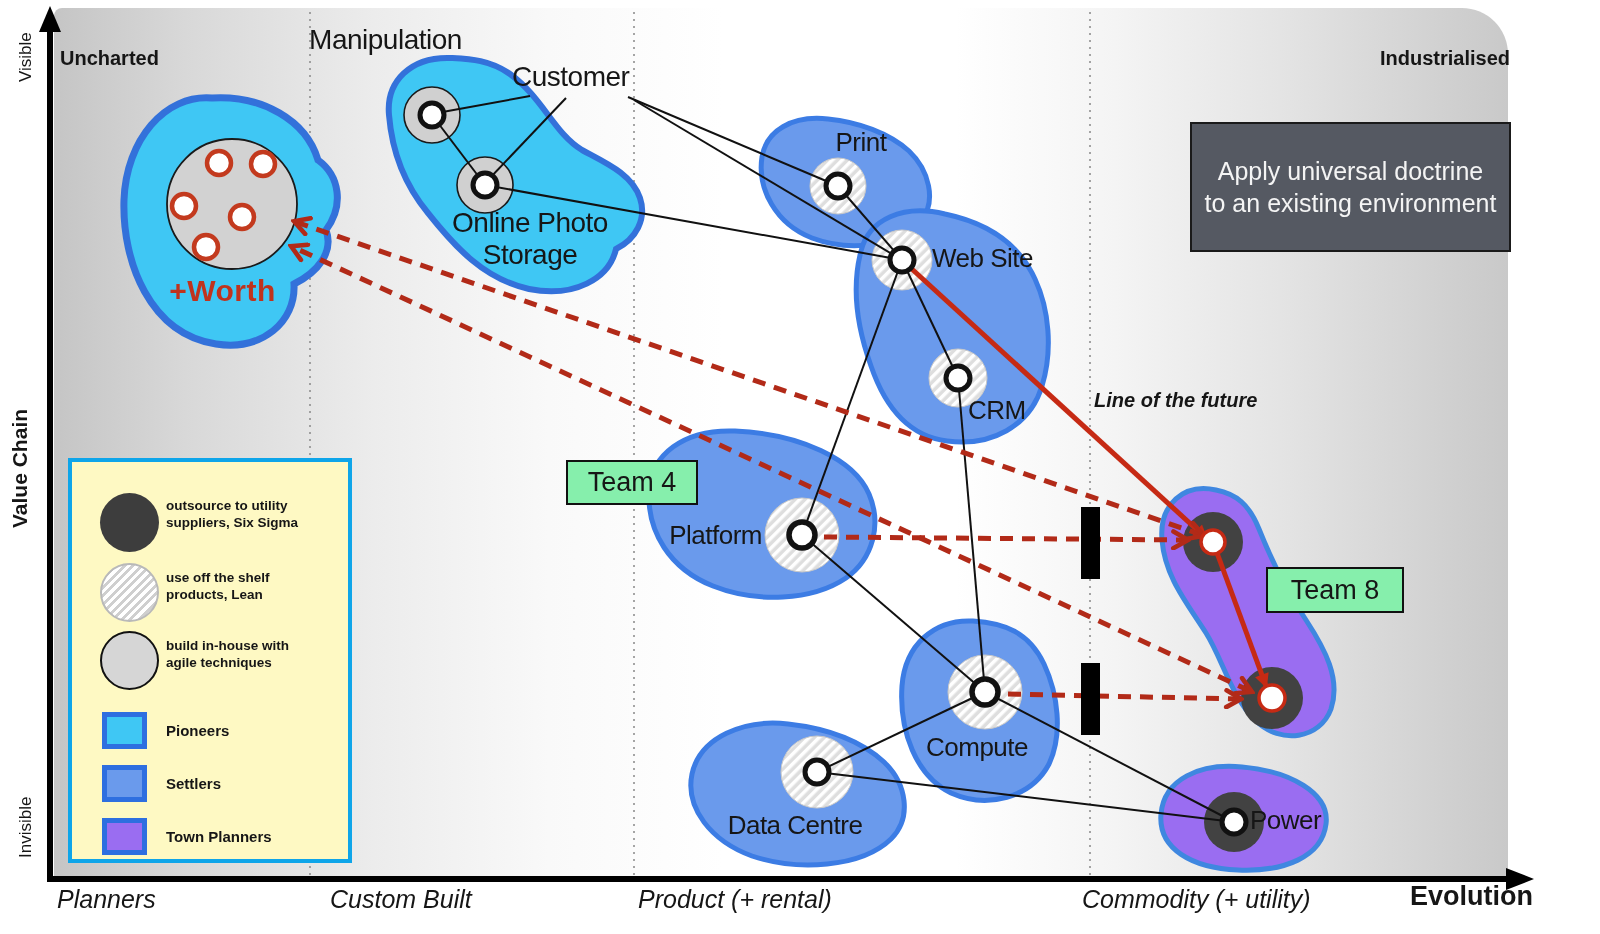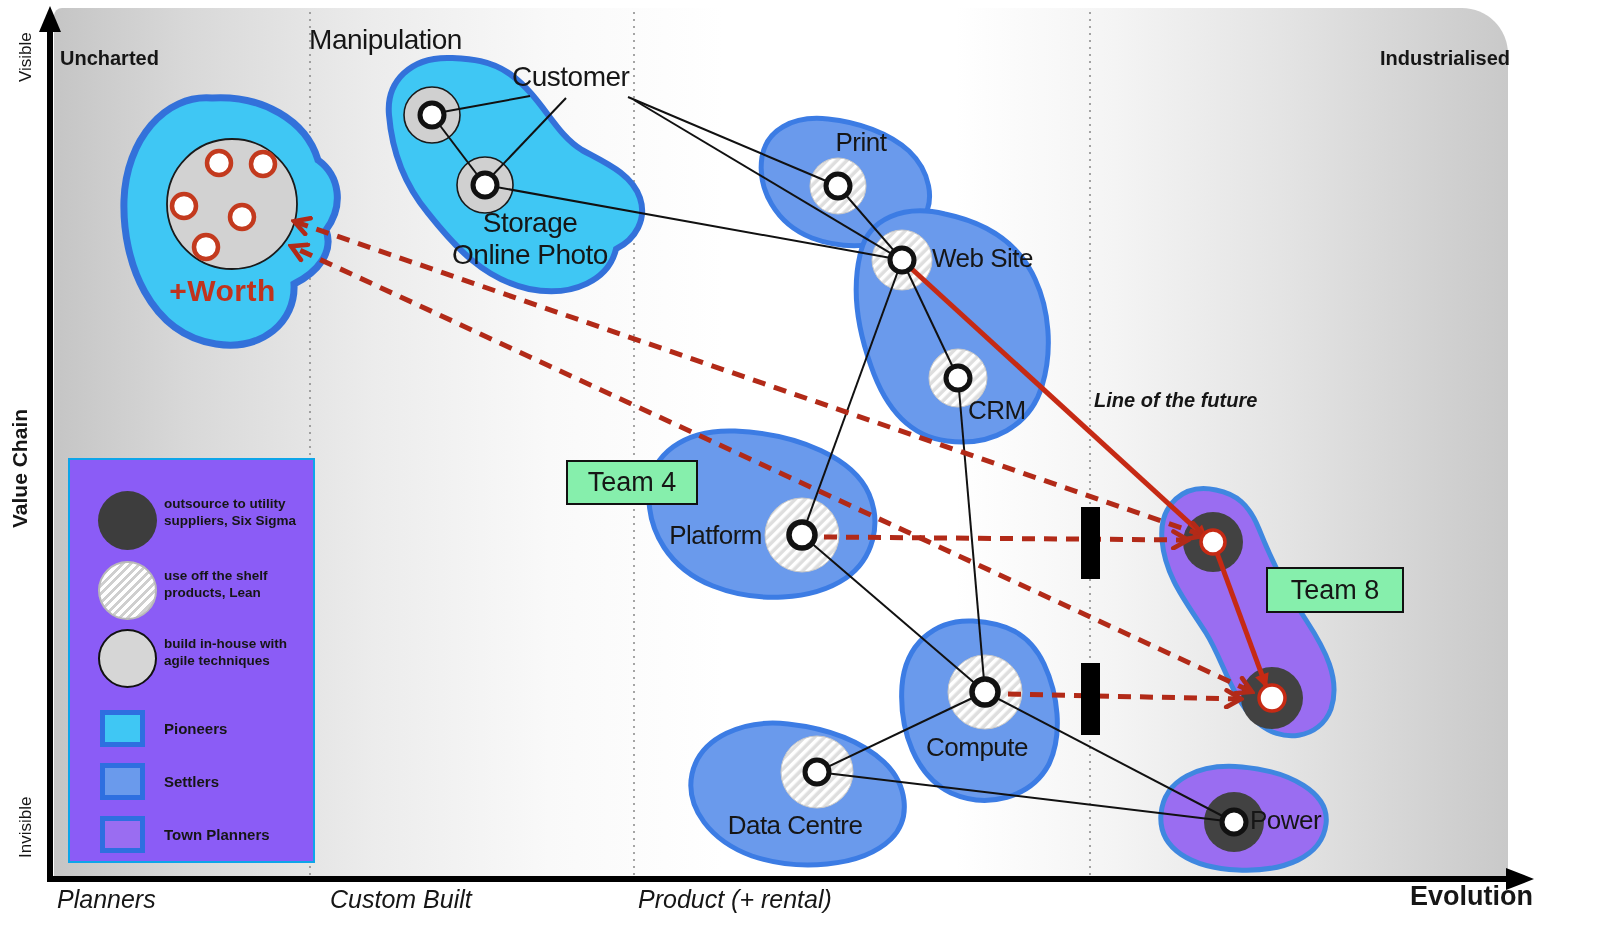--- a/index.html
+++ b/index.html
@@ -28,22 +28,22 @@
   .stage-lbl{font-size:25px;font-style:italic;}
   .corner-lbl{font-size:20px;font-weight:bold;margin-top:20px;}
   .team-box{position:absolute;z-index:6;background:#86efac;border:2.5px solid #111;
     display:flex;align-items:center;justify-content:center;font-size:27px;}
   .doctrine-box{position:absolute;left:1190px;top:122px;width:321px;height:130px;z-index:6;
     background:var(--doctrine);border:2px solid #1a1a1a;color:#f4f4f4;
     display:flex;flex-direction:column;align-items:center;justify-content:center;
     font-size:25px;line-height:1.3;}
   .worth-lbl{font-size:30px;font-weight:bold;color:#c0331d;letter-spacing:0.5px;}
   
-  .legend{position:absolute;left:68px;top:458px;width:247px;height:405px;z-index:6;
-    background:#8b5cf6;border:2px solid #0ea5e9;}
+  .legend{position:absolute;left:68px;top:458px;width:284px;height:405px;z-index:6;
+    background:#fef9c3;border:4px solid #0ea5e9;}
   .legend .swatch{position:absolute;}
   .lg-circle{width:59px;height:59px;border-radius:50%;}
   .lg-dark{background:#3d3d3d;}
   .lg-hatch{background:repeating-linear-gradient(135deg,#ffffff 0 3px,#cfcfcf 3px 6px);
     border:2px solid #b9b9b9;}
   .lg-gray{background:#d6d6d6;border:2.5px solid #111;}
   .lg-square{width:45px;height:37px;border:5px solid #2e6fe0;}
   .lg-text{position:absolute;left:94px;font-size:13.5px;font-weight:bold;line-height:1.25;}
   .lg-text-lg{position:absolute;left:94px;font-size:15px;font-weight:bold;}
 </style>
@@ -168,48 +168,53 @@
   <div class="lbl corner-lbl" style="left:60px;top:27px;">Uncharted</div>
   <div class="lbl corner-lbl right" style="left:1380px;top:27px;width:130px;">Industrialised</div>
 
   <div class="lbl rot" style="left:16px;top:82px;font-size:17px;">Visible</div>
   <div class="lbl rot bold" style="left:8px;top:528px;font-size:21px;">Value Chain</div>
   <div class="lbl rot" style="left:16px;top:858px;font-size:17px;">Invisible</div>
 
   <div class="lbl stage-lbl" style="left:57px;top:885px;">Planners</div>
   <div class="lbl stage-lbl" style="left:330px;top:885px;">Custom Built</div>
   <div class="lbl stage-lbl" style="left:638px;top:885px;text-align:right;">Product (+ rental)</div>
+  <div class="lbl stage-lbl" style="left:1082px;top:885px;">Commodity (+ utility)</div>
   <div class="lbl bold" style="left:1410px;top:881px;font-size:27px;">Evolution</div>
 
   <div class="lbl node-lbl two-line center" style="left:293px;top:24px;width:185px;font-size:28px;">
     <span>Manipulation</span>
   </div>
   <div class="lbl node-lbl" style="left:512px;top:61px;font-size:28px;">Customer</div>
   <div class="lbl node-lbl two-line center" style="left:430px;top:207px;width:200px;font-size:28px;">
+    <span>Online Photo</span>
     <span>Storage</span>
-    <span>Online Photo</span>
   </div>
   <div class="lbl node-lbl center" style="left:810px;top:127px;width:102px;">Print</div>
   <div class="lbl node-lbl" style="left:932px;top:243px;">Web Site</div>
   <div class="lbl node-lbl" style="left:968px;top:395px;">CRM</div>
   <div class="lbl node-lbl right" style="left:644px;top:520px;width:118px;">Platform</div>
   <div class="lbl node-lbl center" style="left:903px;top:732px;width:148px;">Compute</div>
   <div class="lbl node-lbl center" style="left:700px;top:810px;width:190px;">Data Centre</div>
   <div class="lbl node-lbl" style="left:1250px;top:805px;">Power</div>
   <div class="lbl worth-lbl center" style="left:150px;top:274px;width:145px;">+Worth</div>
 
   <div class="lbl bold ital" style="left:1094px;top:389px;font-size:20px;">Line of the future</div>
 
   <div class="team-box" style="left:566px;top:460px;width:132px;height:45px;">
     <span>Team 4</span>
   </div>
   <div class="team-box" style="left:1266px;top:567px;width:138px;height:46px;">
     <span>Team 8</span>
   </div>
 
+  <div class="doctrine-box">
+    <span>Apply universal doctrine</span>
+    <span>to an existing environment</span>
+  </div>
 
   <div class="legend">
     <div class="swatch lg-circle lg-dark" style="left:28px;top:31px;"></div>
     <div class="lg-text two-line" style="top:36px;">
       <span>outsource to utility</span>
       <span>suppliers, Six Sigma</span>
     </div>
 
     <div class="swatch lg-circle lg-hatch" style="left:28px;top:101px;"></div>
     <div class="lg-text two-line" style="top:108px;">

